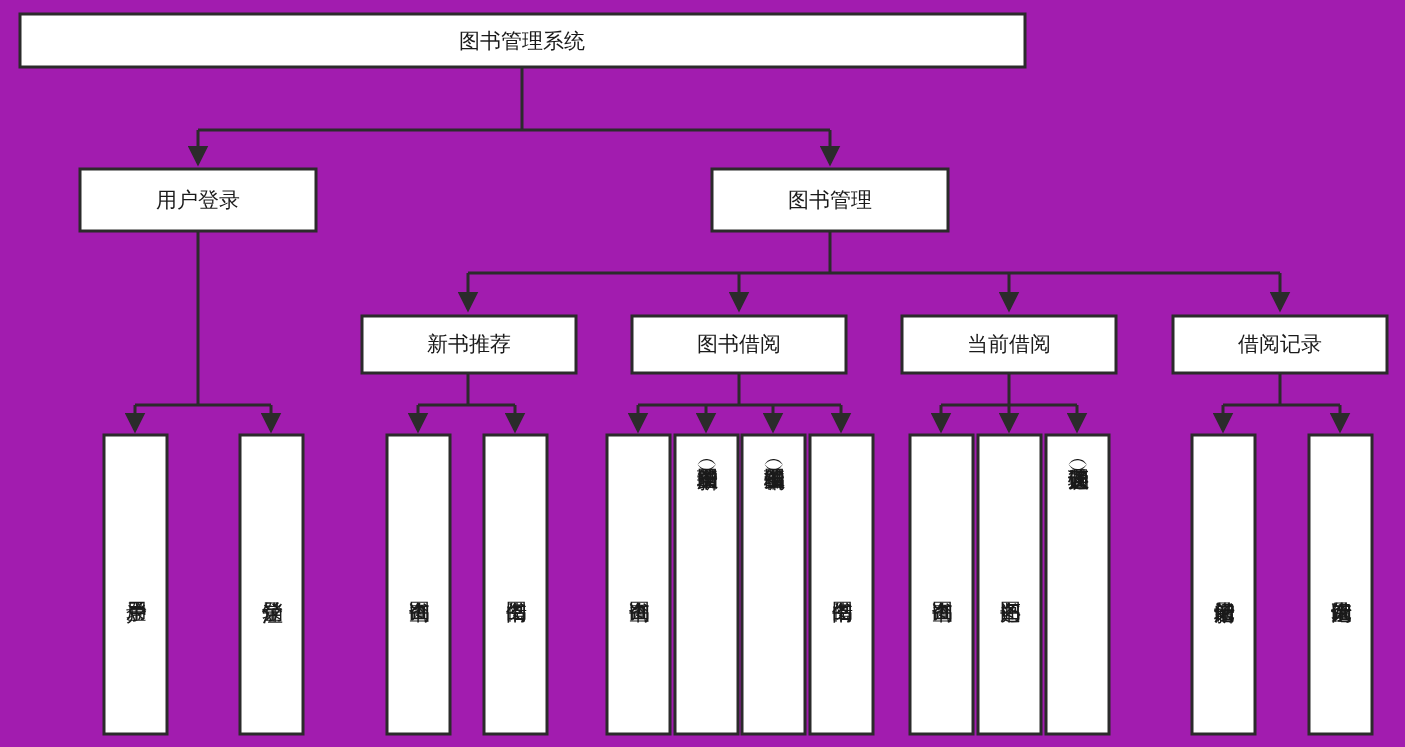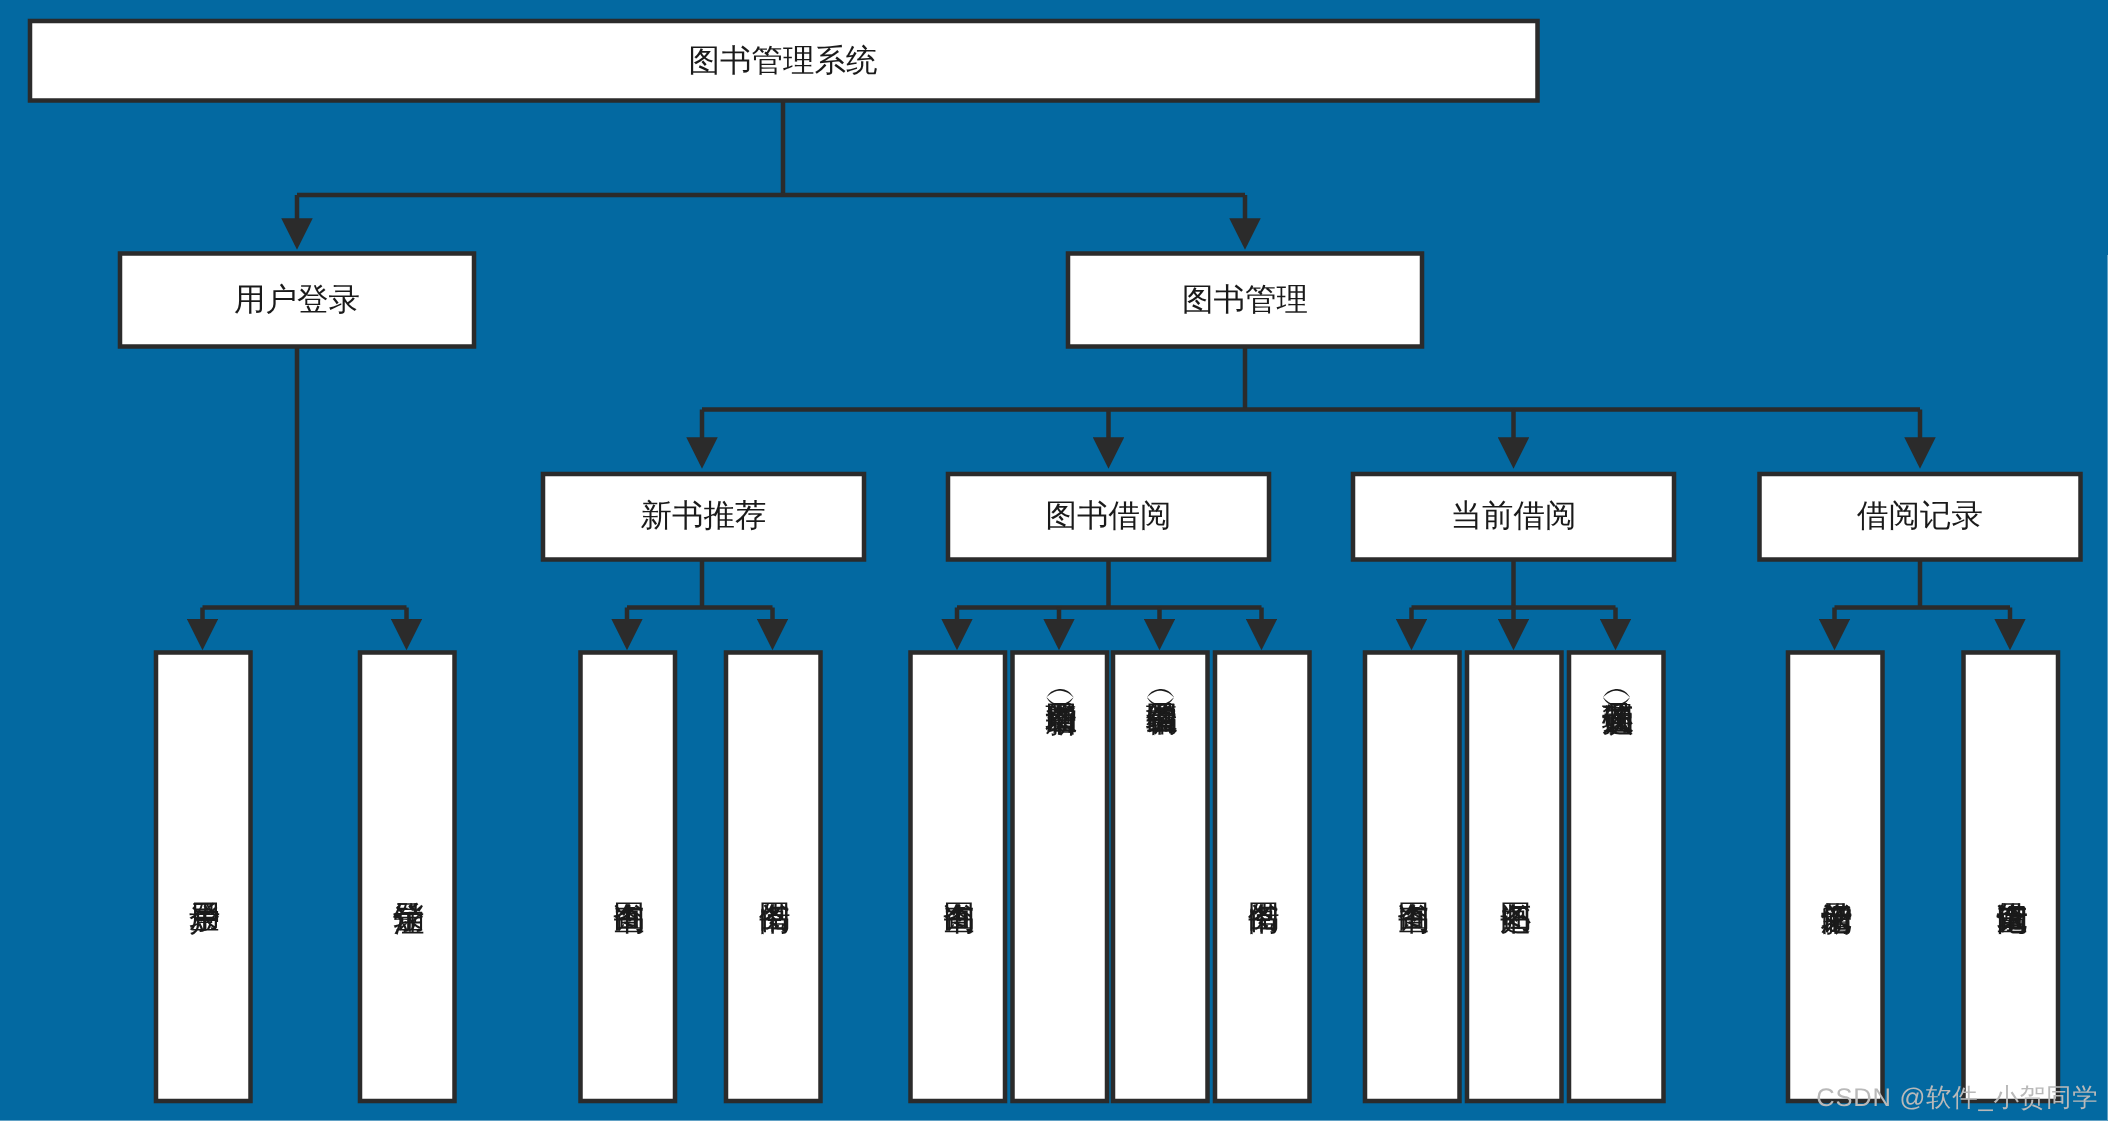--- a/index.html
+++ b/index.html
@@ -1,21 +1,21 @@
 <!DOCTYPE html>
 <html><head>
 <meta charset="utf-8">
 <style>
   html,body{margin:0;padding:0;background:#ffffff;}
   body{
     width:1405px;height:747px;
     font-family:"Liberation Sans","DejaVu Sans",sans-serif;
     overflow:hidden;
   }
-  #diagram-root{position:relative;width:1405px;height:747px;background:#0369a1;}
+  #diagram-root{position:relative;width:1405px;height:747px;background:#a21caf;}
   svg.flow{position:absolute;top:0;left:0;width:1405px;height:747px;}
   .node-rect{fill:#ffffff;stroke:#2b2b2b;stroke-width:3;}
   .node-label{
     fill:#1a1a1a;
     font-family:"Liberation Sans","DejaVu Sans",sans-serif;
     text-anchor:middle;
     dominant-baseline:middle;
   }
   .node-label.h{font-size:21px;}
   .node-label.v{font-size:21px;}
@@ -175,14 +175,13 @@
     <g>
       <rect class="node-rect" x="1192" y="435" width="63" height="299"></rect>
       <text class="node-label v" x="1223" y="585" writing-mode="tb">新增借阅记录</text>
     </g>
     <g>
       <rect class="node-rect" x="1309" y="435" width="63" height="299"></rect>
       <text class="node-label v" x="1340" y="585" writing-mode="tb">查询借阅记录</text>
     </g>
   </svg>
 
-  <div class="watermark">CSDN @软件_小贺同学</div>
 </div>
 
 </body></html>

